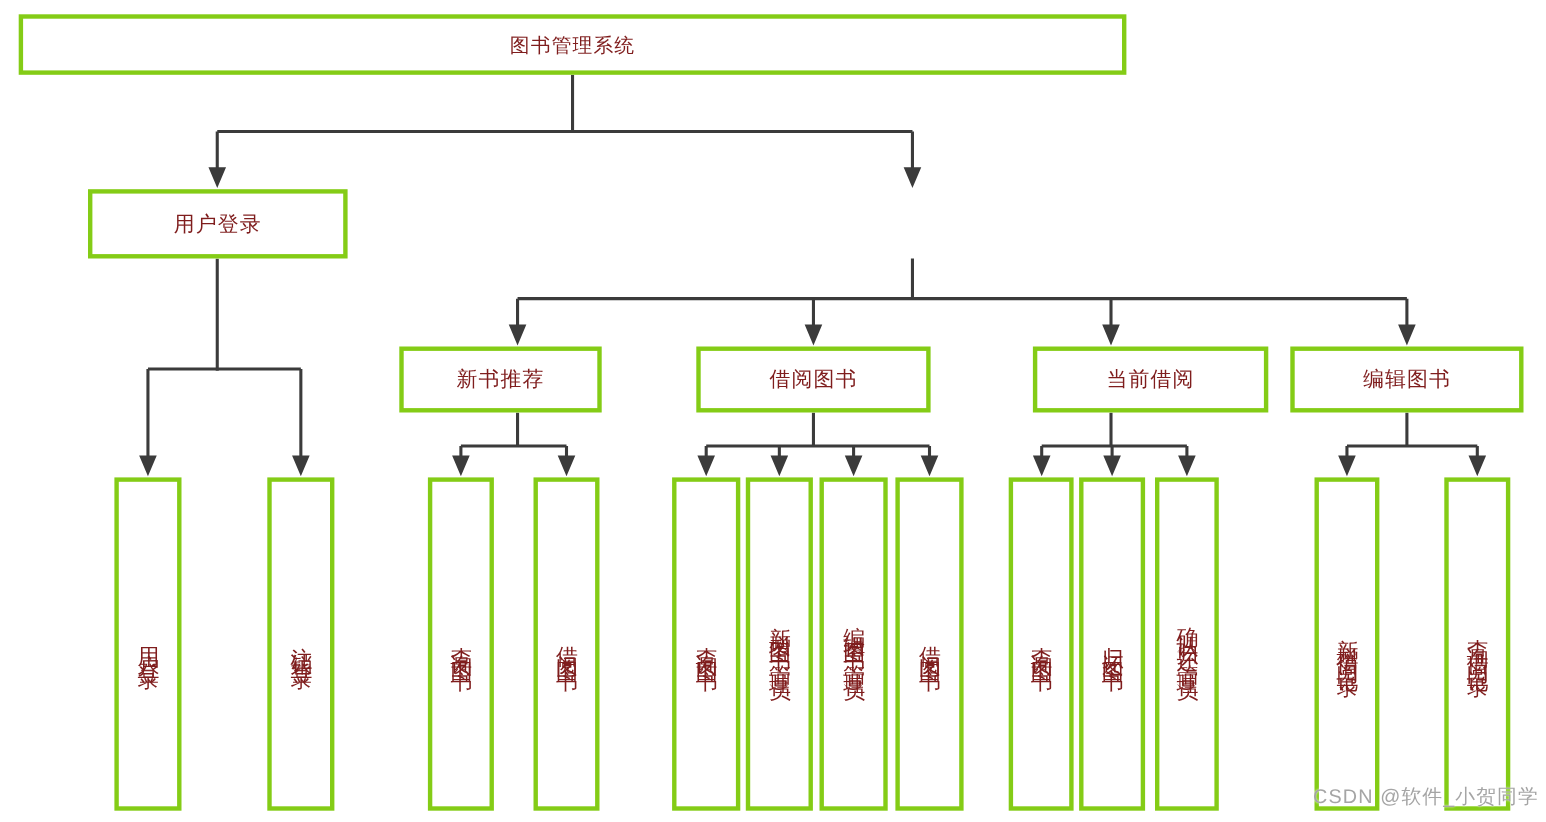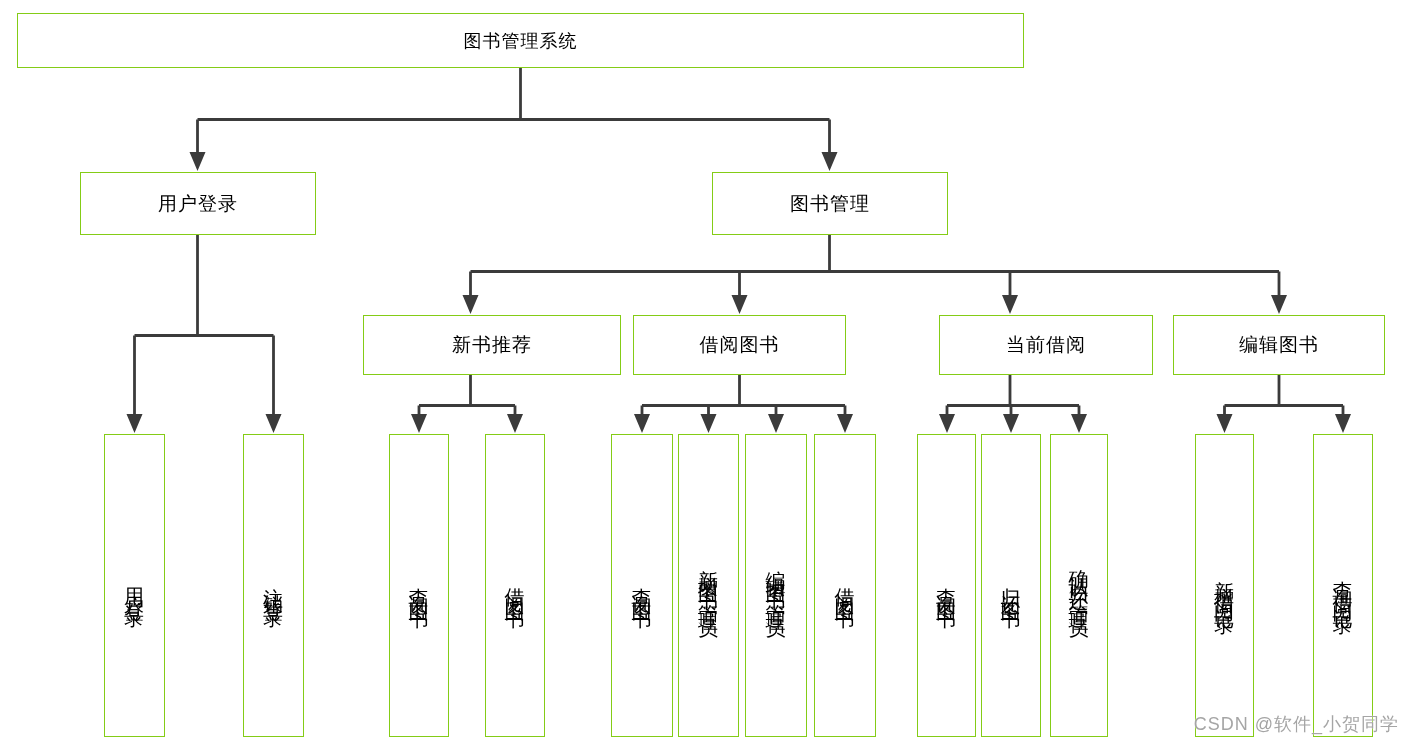--- a/index.html
+++ b/index.html
@@ -18,26 +18,26 @@
   .connectors {
     position: absolute;
     left: 0; top: 0;
     width: 1405px;
     height: 747px;
     pointer-events: none;
   }
   .box {
     position: absolute;
     box-sizing: border-box;
-    border: 1px solid #84cc16;
+    border: 4px solid #84cc16;
     background: #ffffff;
     display: flex;
     align-items: center;
     justify-content: center;
-    color: #000000;
+    color: #7f1d1d;
   }
   .box.h {
     font-size: 19px;
     letter-spacing: 1px;
     white-space: nowrap;
   }
   .box.root {
     font-size: 18px;
   }
   .box.v {
@@ -94,25 +94,22 @@
       M1216.5 414h16L1224.5 433Z M1335 414h16L1343 433Z"></path>
   </svg>
 
   <div class="box h root" style="left:17px;top:13px;width:1007px;height:55px;">
     <span>图书管理系统</span>
   </div>
 
   <div class="box h" style="left:80px;top:172px;width:236px;height:63px;">
     <span>用户登录</span>
   </div>
-  <div class="box h" style="left:712px;top:172px;width:236px;height:63px;">
-    <span>图书管理</span>
-  </div>
 
-  <div class="box h" style="left:363px;top:315px;width:258px;height:60px;">
+  <div class="box h" style="left:363px;top:315px;width:184px;height:60px;">
     <span>新书推荐</span>
   </div>
   <div class="box h" style="left:633px;top:315px;width:213px;height:60px;">
     <span>借阅图书</span>
   </div>
   <div class="box h" style="left:903px;top:315px;width:214px;height:60px;margin-left:36px;">
     <span>当前借阅</span>
   </div>
   <div class="box h" style="left:1173px;top:315px;width:212px;height:60px;">
     <span>编辑图书</span>

